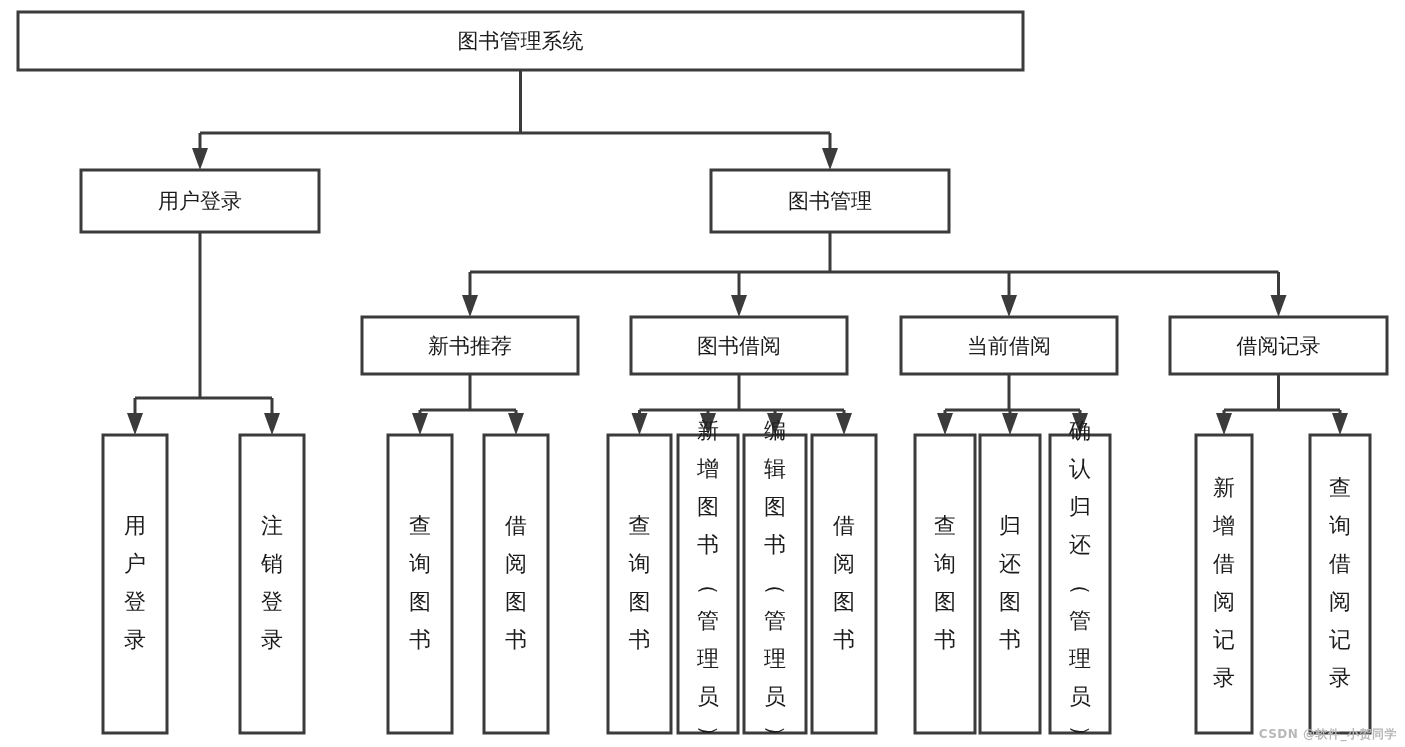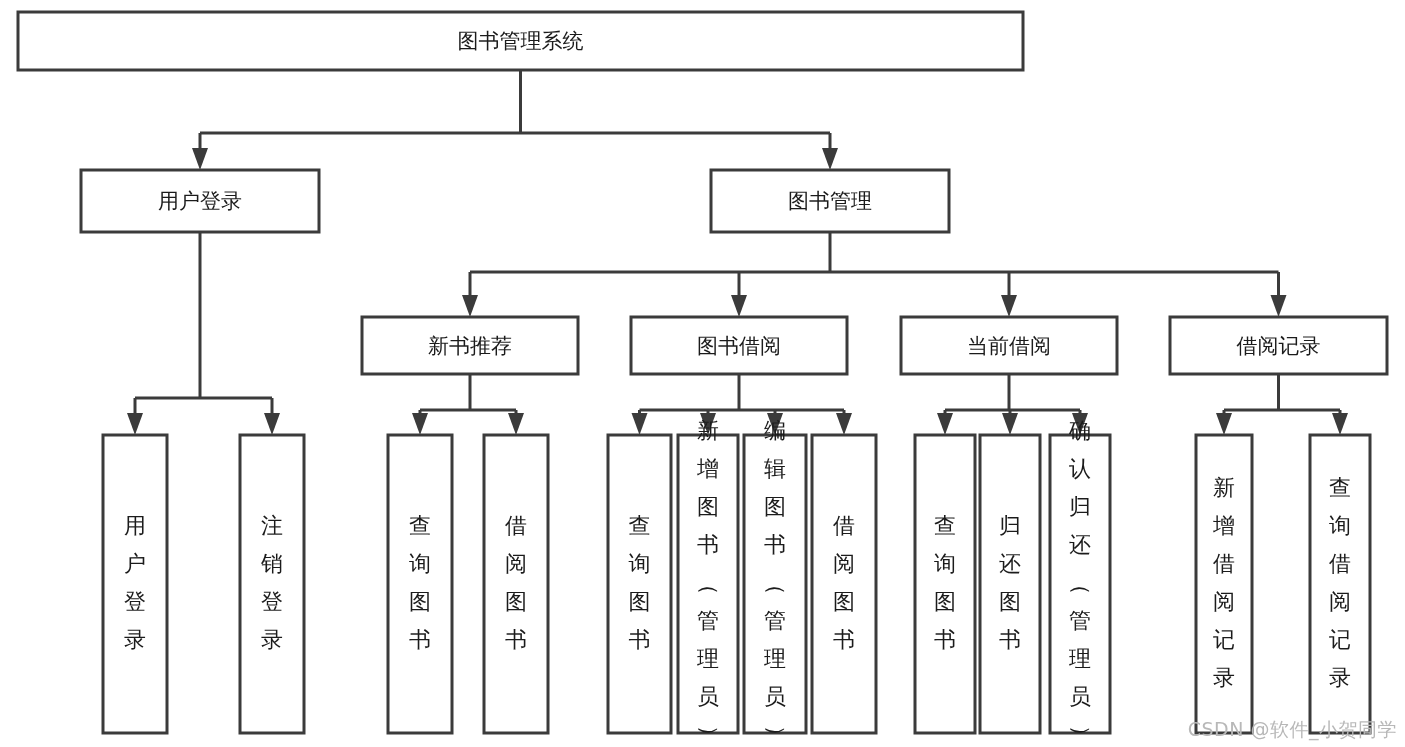--- a/index.html
+++ b/index.html
@@ -55,24 +55,25 @@
     font-size: 22px;
     fill: #1b1b1b;
     text-anchor: middle;
     dominant-baseline: middle;
   }
   .watermark-text {
     position: absolute;
     right: 8px;
     bottom: 4px;
     font-family: "DejaVu Sans", "Liberation Sans", sans-serif;
-    font-size: 19px;
+    font-size: 12px;
     color: #b8b8b8;
     white-space: nowrap;
     letter-spacing: 0.5px;
+    font-weight: bold;
   }
 </style>
 </head>
 <body>
 
 <div id="diagram-root">
   <svg class="diagram-canvas" id="diagram-canvas" viewBox="0 0 1405 747" xmlns="http://www.w3.org/2000/svg">
       <g>
         <path class="connector" d="M 520.5 70 L 520.5 133"></path>
         <path class="connector" d="M 200 133 L 830 133"></path>

